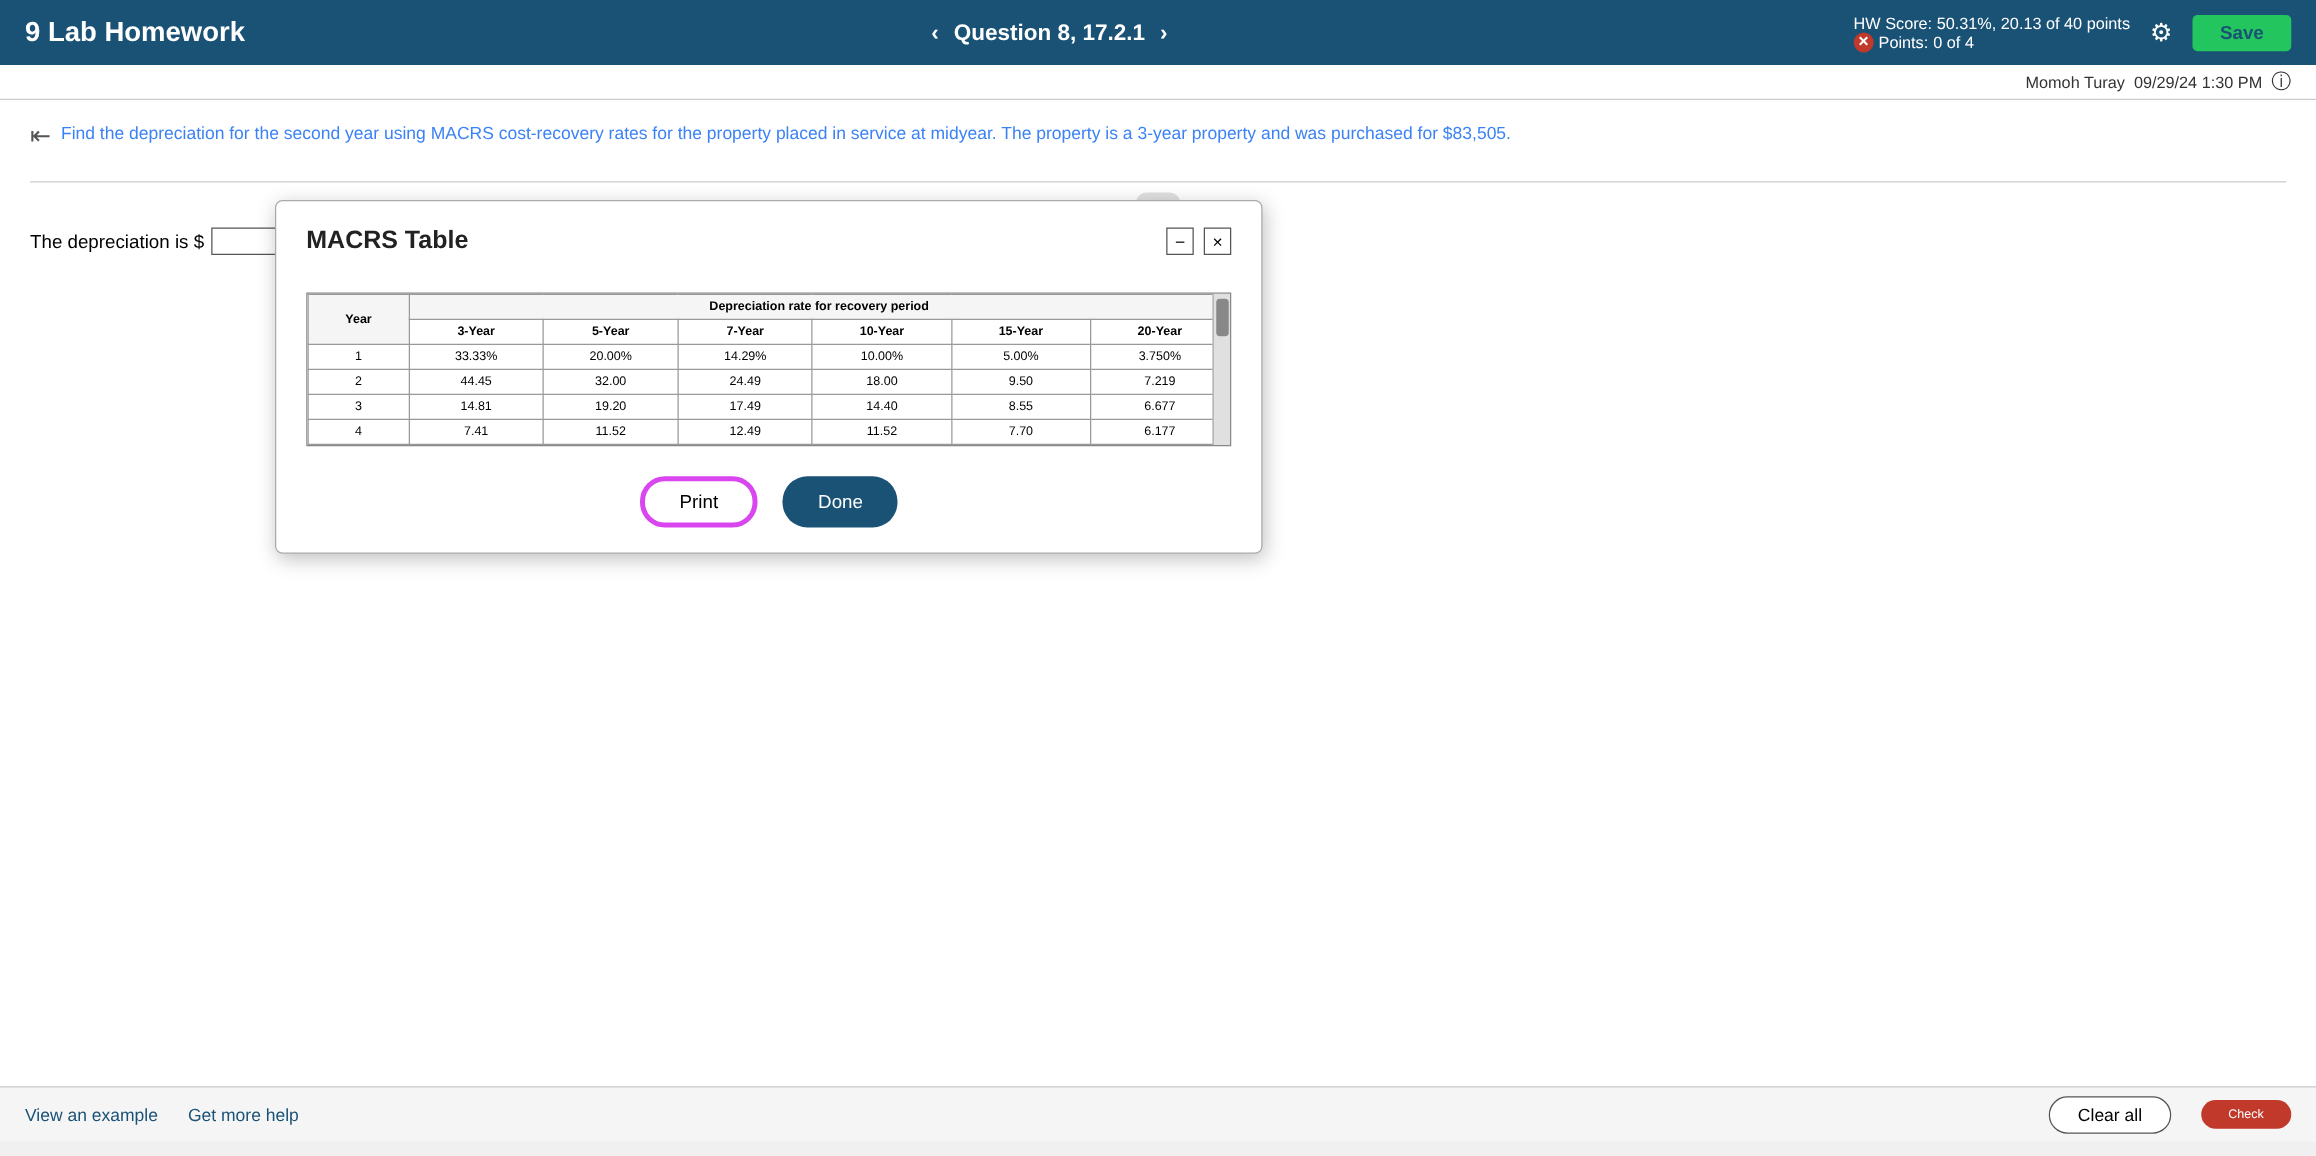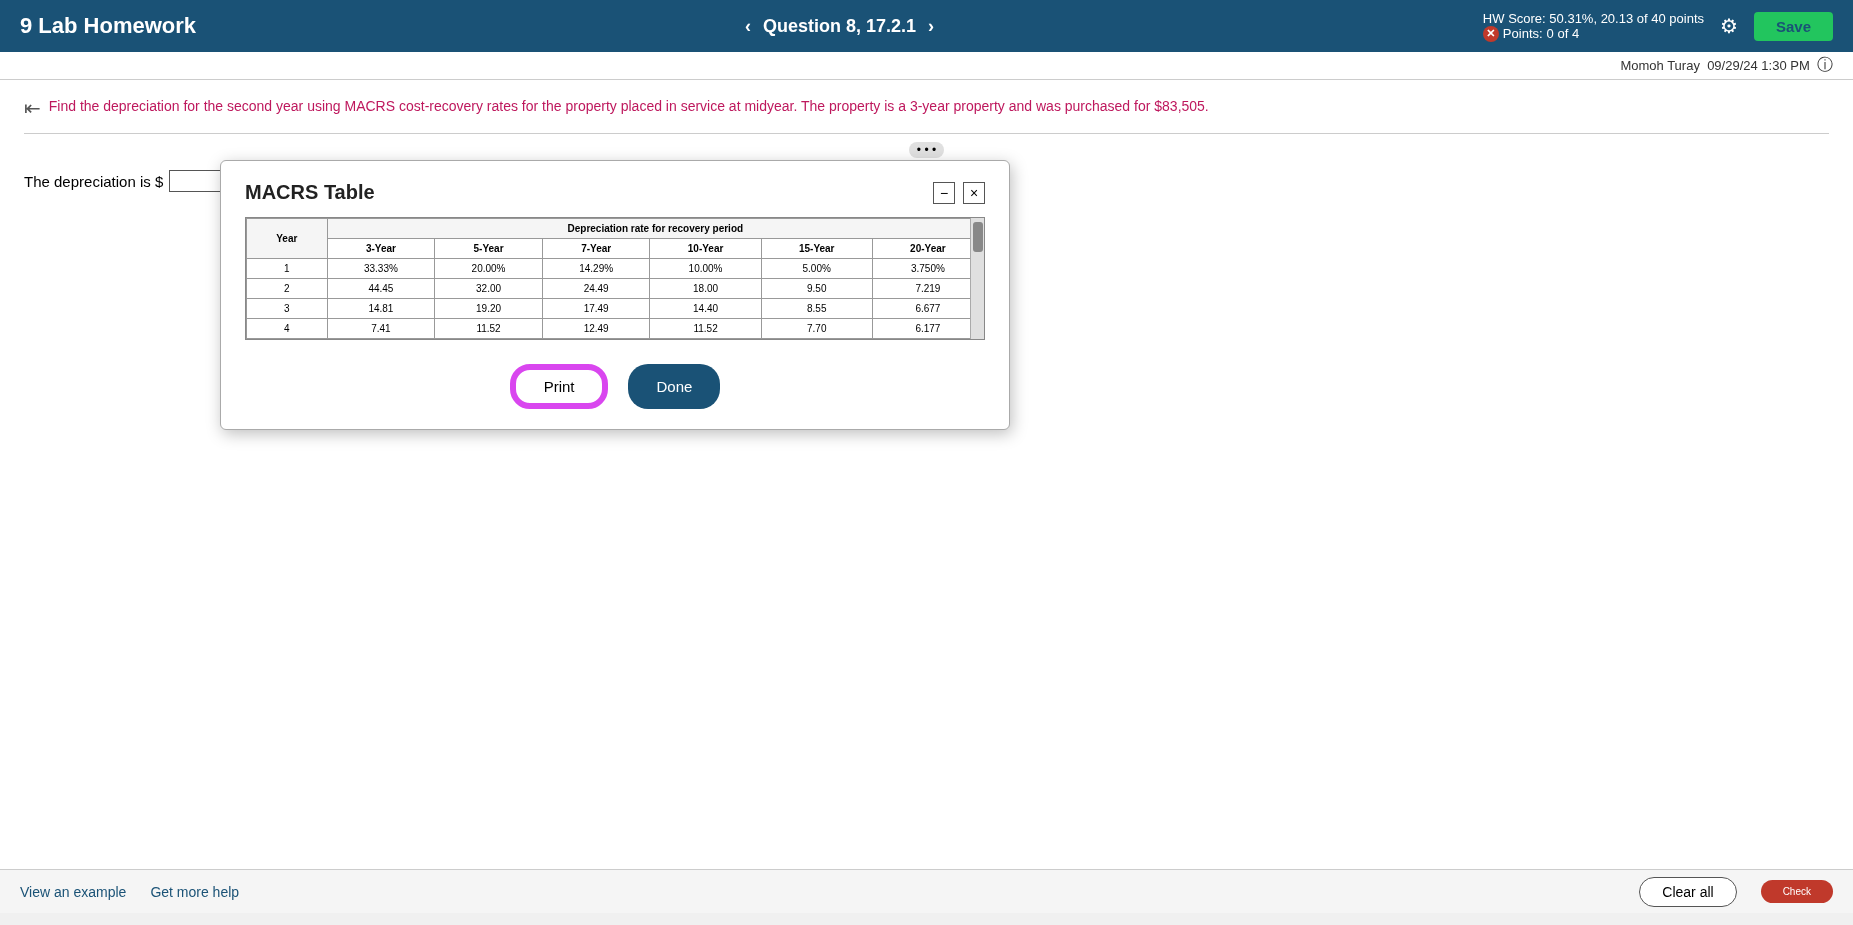--- a/index.html
+++ b/index.html
@@ -44,21 +44,21 @@
 
     
     .content-area {
       background: white;
       padding: 16px 24px 10px 24px;
       position: relative;
       height: calc(925px - 52px - 28px - 44px);
     }
 
     .question-label {
-      font-size: 14px; color: #be185d; margin-bottom: 8px; line-height: 1.5;
+      font-size: 14px; color: #3b82f6; margin-bottom: 20px; line-height: 1.5;
     }
 
     .macrs-link { display: flex; align-items: center; gap: 6px; font-size: 14px; color: #1a5276; margin-bottom: 20px; }
     .grid-icon { color: #1a5276; font-size: 16px; }
 
     .answer-line { font-size: 15px; margin: 12px 0 10px 0; display: flex; align-items: center; gap: 6px; }
     .answer-input {
       border: 1px solid #555; width: 80px; height: 22px; padding: 2px 4px; font-size: 13px;
     }
 
@@ -69,21 +69,21 @@
       left: 220px;
       width: 790px;
       background: white;
       border: 1px solid #aaa;
       border-radius: 6px;
       box-shadow: 2px 4px 16px rgba(0,0,0,0.25);
       padding: 20px 24px 20px 24px;
       z-index: 10;
     }
     .dialog-header {
-      display: flex; justify-content: space-between; align-items: center; margin-bottom: 13px;
+      display: flex; justify-content: space-between; align-items: center; margin-bottom: 30px;
     }
     .dialog-title { font-size: 20px; font-weight: bold; color: #222; }
     .dialog-controls { display: flex; gap: 8px; align-items: center; }
     .minimize-btn { background: none; border: 1px solid #555; width: 22px; height: 22px; font-size: 14px; cursor: pointer; display: flex; align-items: center; justify-content: center; }
     .close-btn { background: none; border: 1px solid #555; width: 22px; height: 22px; font-size: 14px; cursor: pointer; display: flex; align-items: center; justify-content: center; }
 
     
     .macrs-table-container { border: 1px solid #888; overflow: hidden; margin-bottom: 24px; position: relative; }
     .macrs-table { border-collapse: collapse; width: 100%; font-size: 10px; }
     .macrs-table th, .macrs-table td { border: 1px solid #999; padding: 4px 8px; text-align: center; }
@@ -93,21 +93,21 @@
       position: absolute; right: 0; top: 0; bottom: 0; width: 14px;
       background: #e0e0e0; border-left: 1px solid #aaa;
       display: flex; flex-direction: column; align-items: center;
     }
     .scroll-thumb {
       width: 10px; height: 30px; background: #888; border-radius: 3px; margin-top: 4px;
     }
 
     .dialog-buttons { display: flex; justify-content: center; gap: 20px; }
     .print-btn {
-      background: white; border: 6px solid #d946ef; padding: 8px 28px; border-radius: 20px;
+      background: white; border: 4px solid #d946ef; padding: 8px 28px; border-radius: 20px;
       font-size: 15px; cursor: pointer;
     }
     .done-btn {
       background: #1a5276; color: white; border: none; padding: 8px 28px; border-radius: 20px;
       font-size: 15px; cursor: pointer;
     }
 
     
     .bottom-bar {
       position: absolute;

